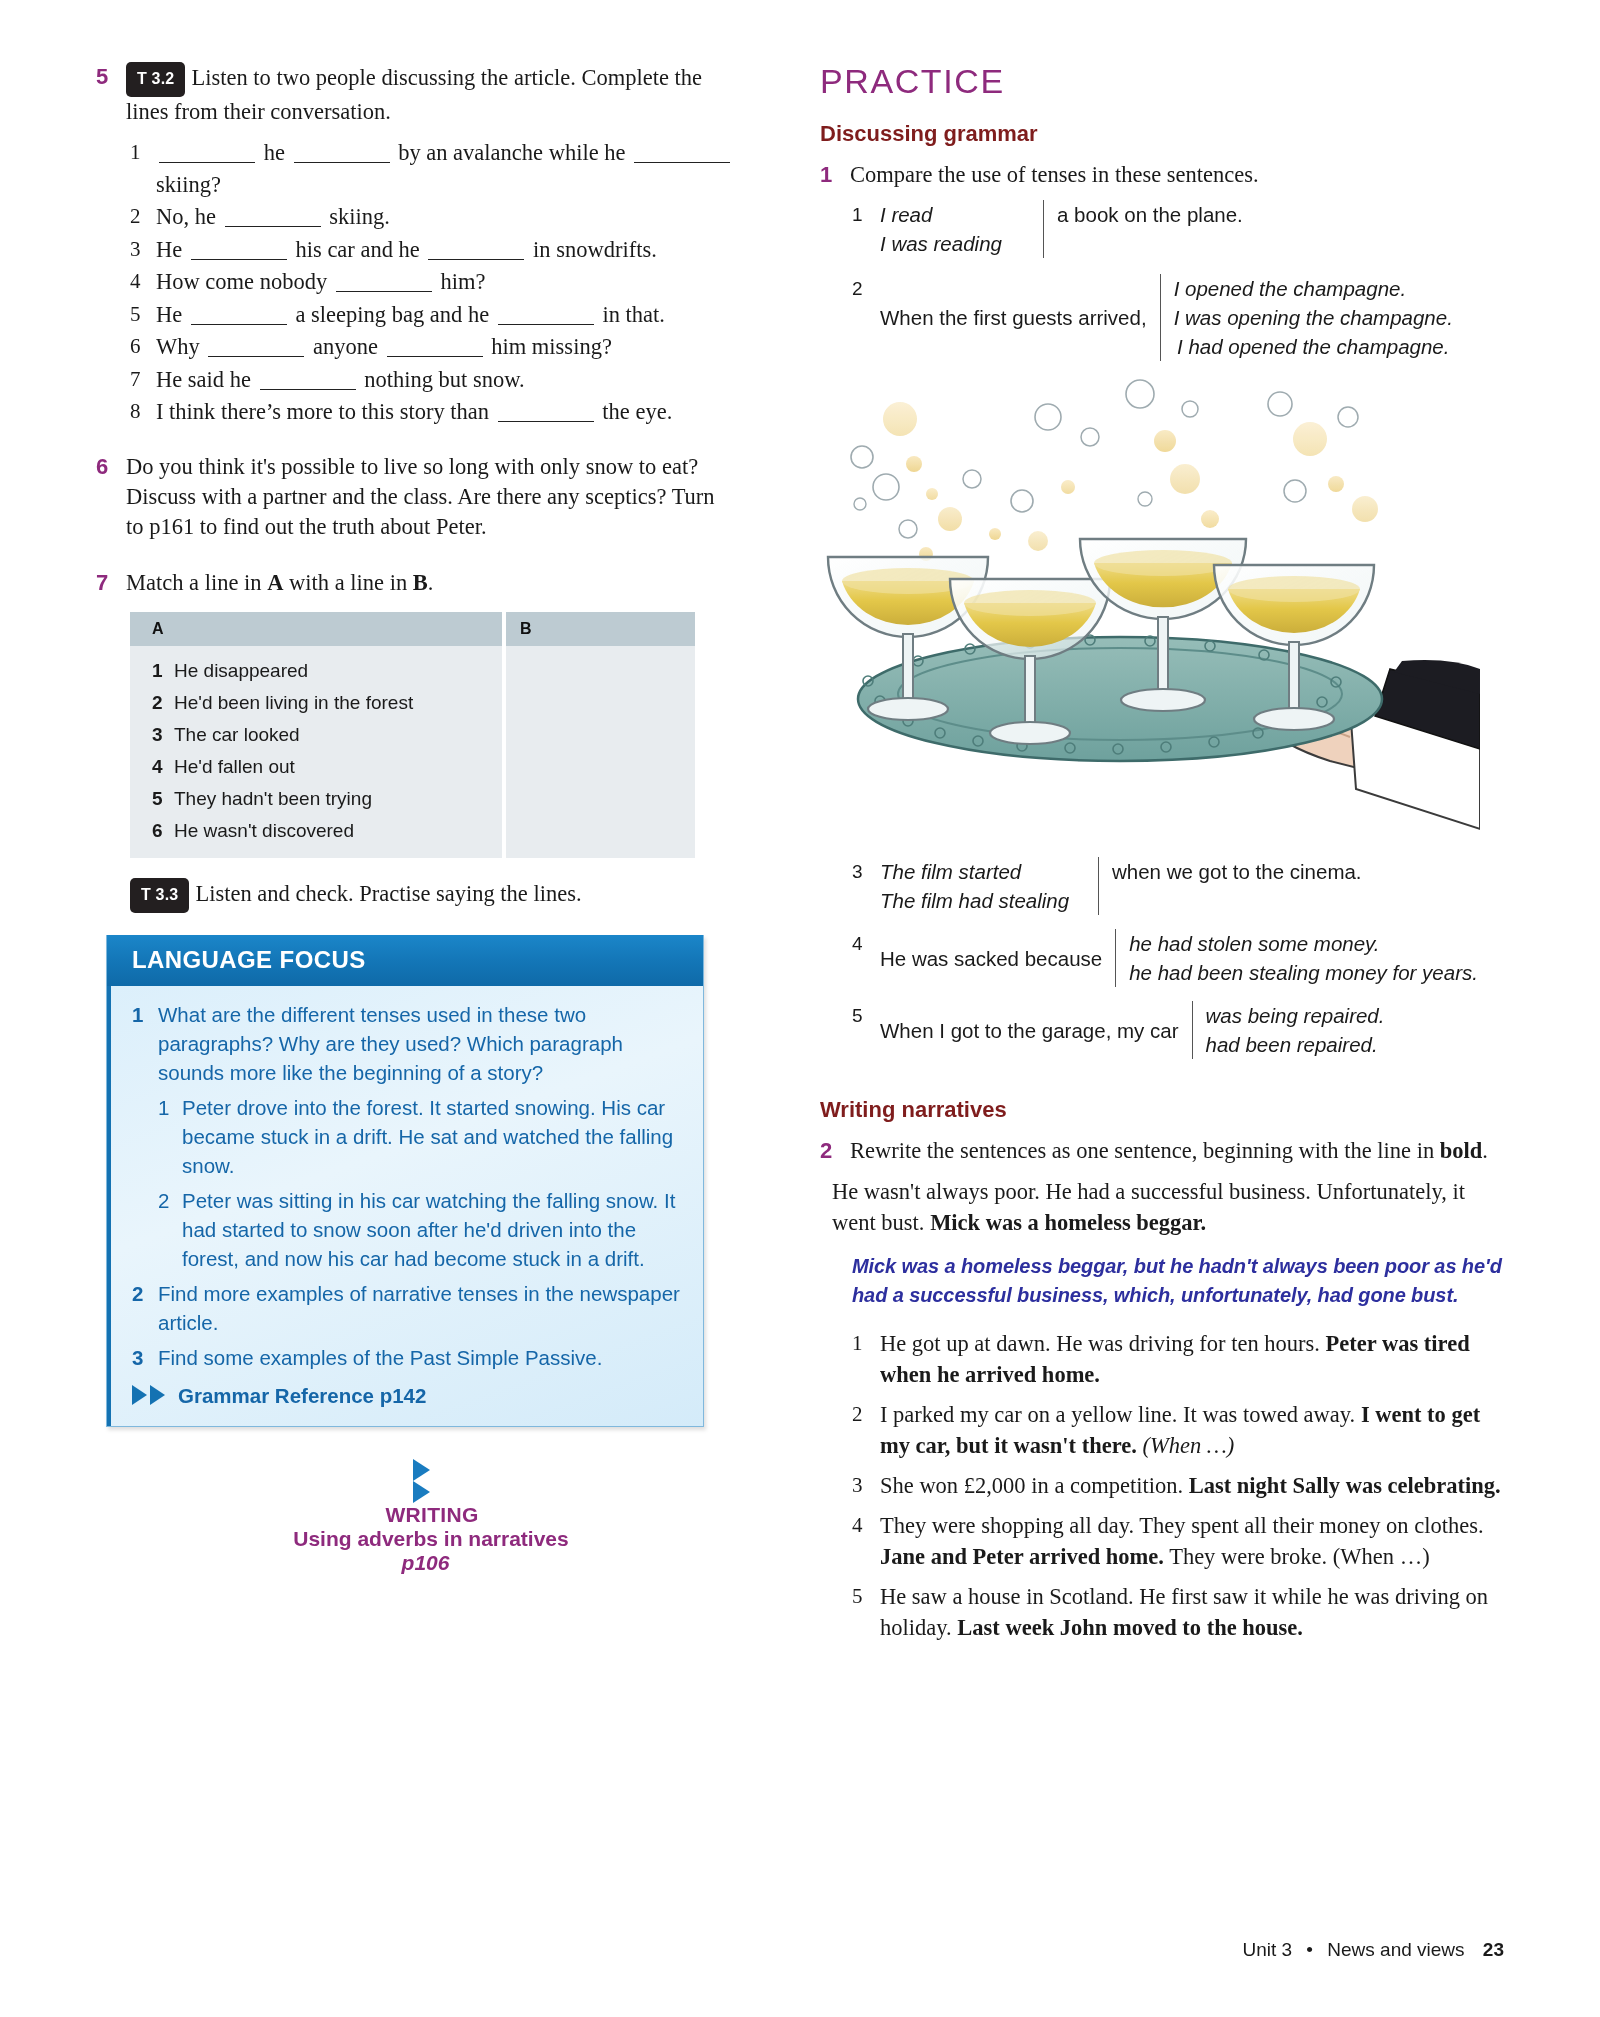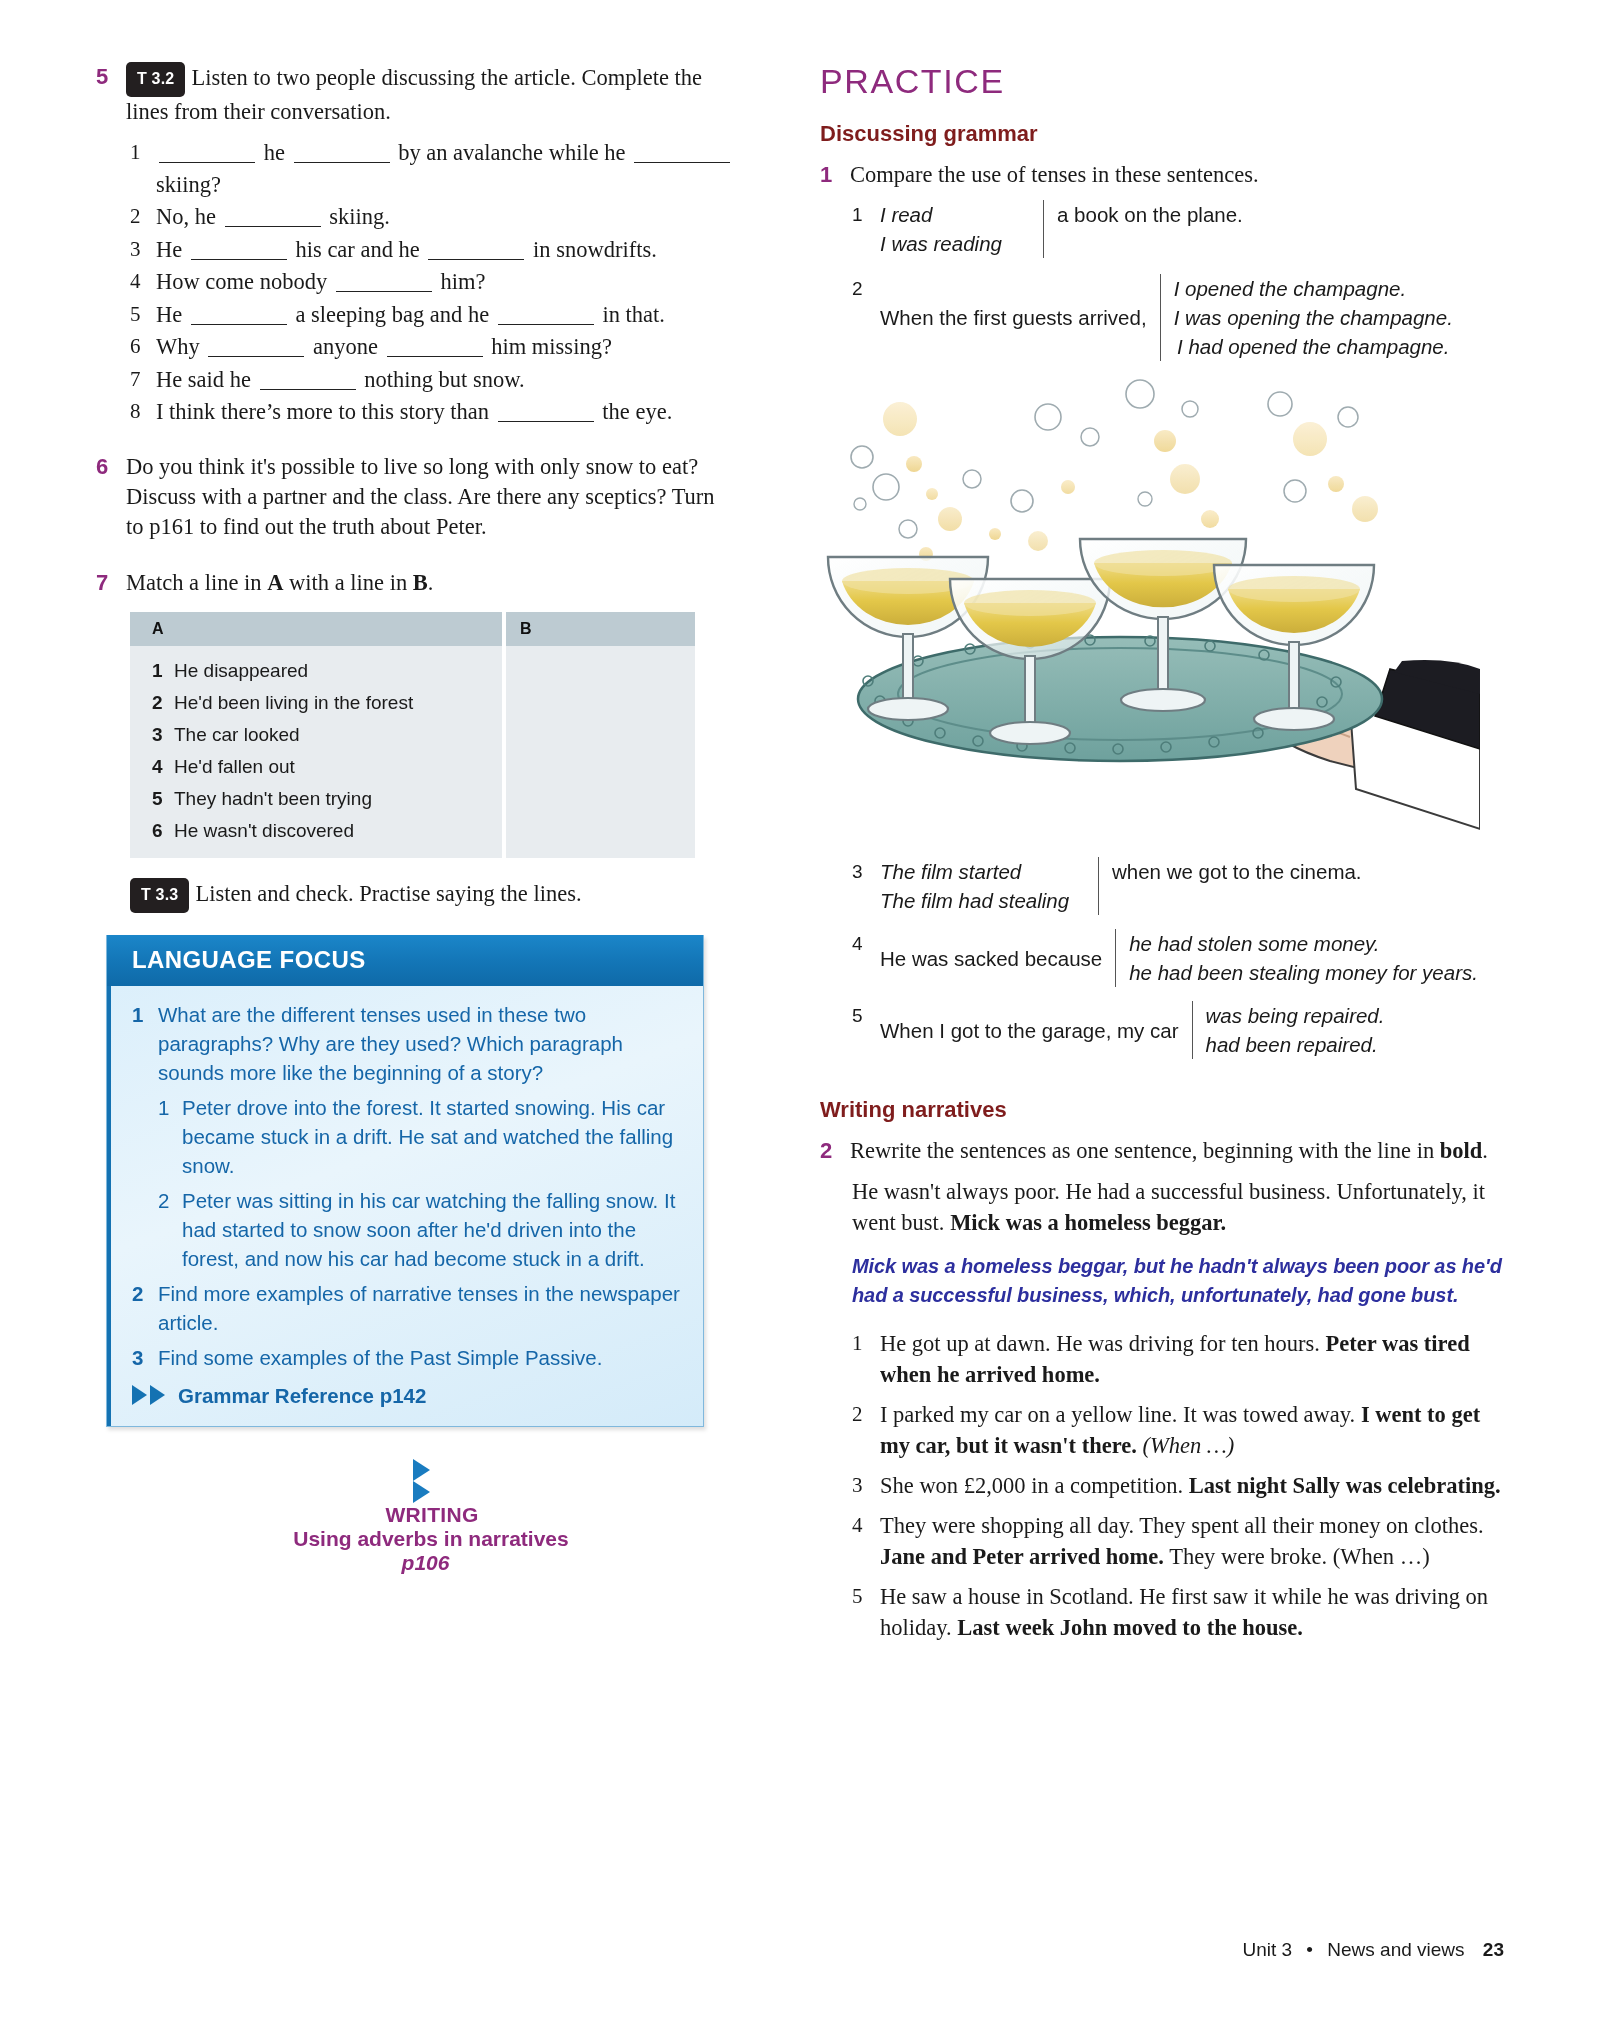--- a/index.html
+++ b/index.html
@@ -498,21 +498,21 @@
 
     <h2 class="h2-sub" style="margin-top:38px;">Writing narratives</h2>
 
     <div class="ex">
       <div class="ex-num">2</div>
       <div class="ex-body">
         <span>Rewrite the sentences as one sentence, beginning with the line in </span><b>bold</b><span>.</span>
       </div>
     </div>
 
-    <div class="para" style="margin-left:32px;">
+    <div class="para" style="margin-left:12px;">
       <span>He wasn't always poor. He had a successful business. Unfortunately, it went bust. </span><b>Mick was a homeless beggar.</b>
     </div>
 
     <div class="hand" style="margin-left:32px;">Mick was a homeless beggar, but he hadn't always been poor as he'd had a successful business, which, unfortunately, had gone bust.</div>
 
     <ol class="narr" style="margin-left:32px;">
       <li>
         <span class="n">1</span>
         <span class="t"><span>He got up at dawn. He was driving for ten hours. </span><b>Peter was tired when he arrived home.</b><span></span></span>
       </li>

